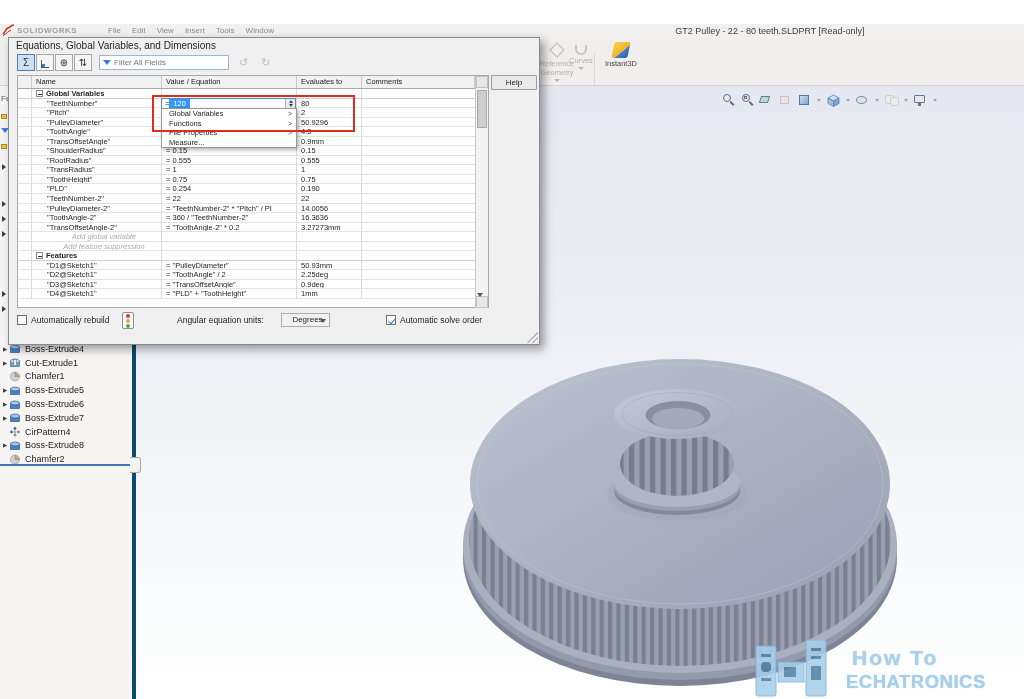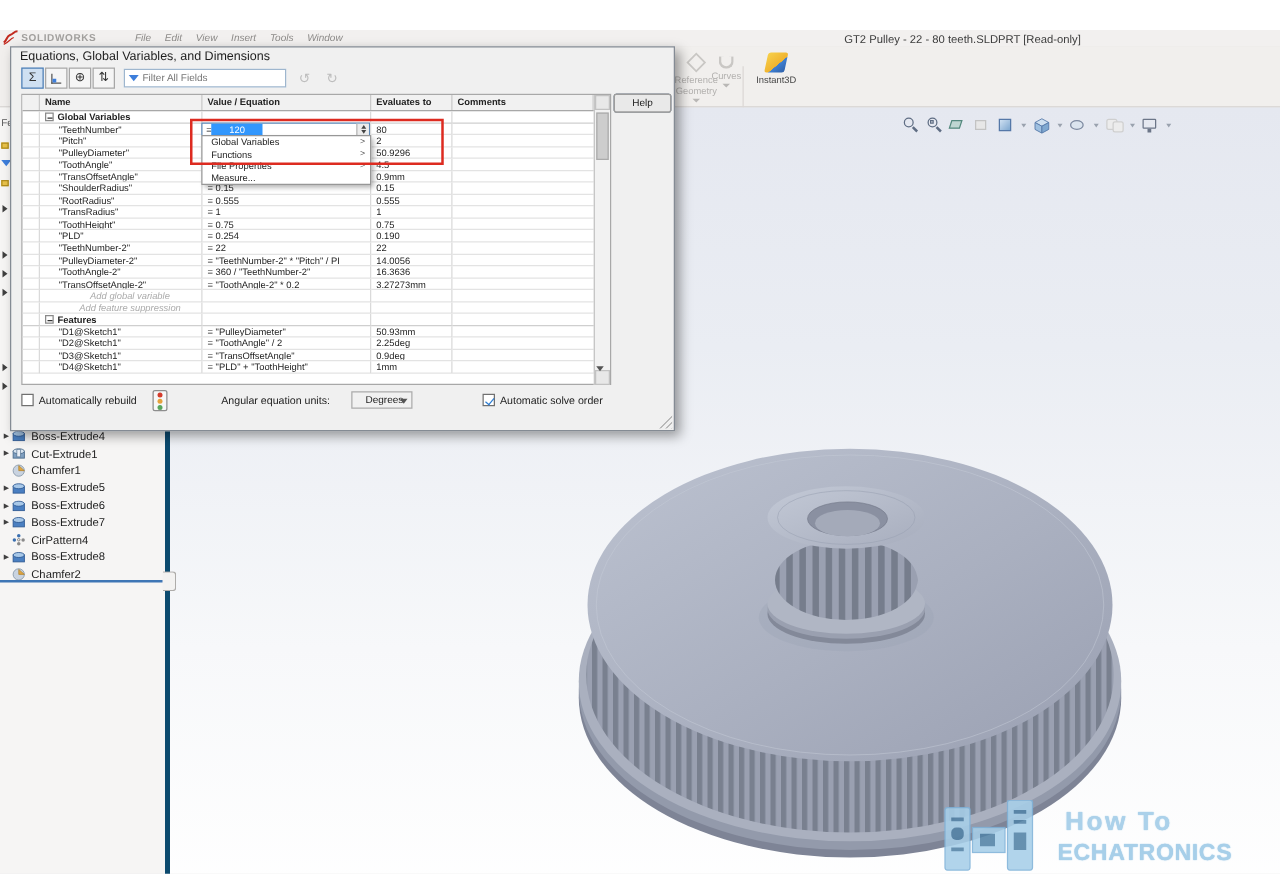--- a/index.html
+++ b/index.html
@@ -5,21 +5,21 @@
   * { margin:0; padding:0; box-sizing:border-box; }
   html,body { width:1024px; height:699px; overflow:hidden; }
   body { font-family:"Liberation Sans", sans-serif; }
   #stage { position:relative; width:1024px; height:699px; background:#e5e5e5; overflow:hidden;margin-top:24px; }
 
   
   .titlebar { position:absolute; left:0; top:0; width:1024px; height:13px; background:#f2f0ef; }
   .sw-logo { position:absolute; left:2px; top:0; }
   .wordmark { position:absolute; left:17px; top:2px; font-size:8px; font-weight:bold; color:#a2a09e; letter-spacing:.5px; }
   .menubar { position:absolute; left:108px; top:2px; display:flex; gap:11px; }
-  .menubar span { font-size:8px; color:#8d8b89;font-style:italic; }
+  .menubar span { font-size:8px; color:#8d8b89; }
   .doc-title { position:absolute; left:630px; top:2px; width:280px; text-align:center; font-size:9px; color:#3c3c3c; }
 
   .ribbon { position:absolute; left:0; top:13px; width:1024px; height:49px; background:#f1efed; border-bottom:1px solid #d5d2cf; }
   .rib-btn { position:absolute; top:3px; height:43px; text-align:center; font-size:7.5px; color:#474747; }
   .rib-btn.disabled { color:#b3b1af; }
   .rib-ico { display:block; margin:2px auto 1px; width:16px; height:16px; position:relative; }
   .rib-caret { margin:2px auto 0; width:0; height:0; border-left:3px solid transparent; border-right:3px solid transparent; border-top:3px solid #b9b7b5; }
   .rib-sep { position:absolute; left:594px; top:16px; width:1px; height:42px; background:#dbd8d5; }
   .ico-refgeo { border:2px solid #c9c7c4; transform:rotate(45deg) scale(.7); }
   .ico-curves { border:2px solid #c9c7c4; border-top:none; border-radius:0 0 8px 8px; width:12px!important; height:10px!important; margin-top:5px!important; }
@@ -80,42 +80,42 @@
   .dtb.active { background:#cfe0f2; border-color:#4e7fb5; }
   .dtb .mini-corner { display:inline-block; width:8px; height:8px; border-left:1.5px solid #555; border-bottom:1.5px solid #555; position:relative; top:2px; }
   .dtb .mini-corner::after { content:""; position:absolute; left:0; bottom:0; width:3px; height:3px; background:#3d7edb; }
   .filterbox { position:absolute; left:82px; top:1px; width:130px; height:15px; background:#fff; border:1px solid #9eb6ce; display:flex; align-items:center; padding:0 3px; gap:3px; }
   .funnel { width:0; height:0; border-left:4px solid transparent; border-right:4px solid transparent; border-top:5px solid #3d7edb; flex:none; }
   .filterbox input { border:none; outline:none; width:100%; font-size:8px; color:#555; font-family:"Liberation Sans",sans-serif; background:transparent; }
   .undo { position:absolute; top:2px; font-size:11px; color:#bdbdbd; }
 
   .eq-table { position:absolute; left:8px; top:37px; width:472px; height:233px; background:#fff; border:1px solid #a8a8a8; }
   .thead { display:grid; grid-template-columns:14px 130px 135px 65px 113px; height:13px; background:#f1f1f1; border-bottom:1px solid #a8a8a8; }
-  .thead .hc { font-size:7.5px; font-weight:bold; color:#222; padding:1px 0 0 4px; border-right:1px solid #c9c9c9; overflow:hidden; white-space:nowrap; }
+  .thead .hc { font-size:7.5px; font-weight:normal; color:#222; padding:1px 0 0 4px; border-right:1px solid #c9c9c9; overflow:hidden; white-space:nowrap; }
   .tbody { position:absolute; left:0; top:13px; width:458px; height:219.7px; overflow:hidden; }
   .trow { display:grid; grid-template-columns:14px 130px 135px 65px 114px; height:9.55px; }
   .trow .c { font-size:7.5px; line-height:9.4px; padding:0 0 0 4px; border-right:1px solid #dadada; border-bottom:1px solid #e3e3e3; overflow:hidden; white-space:nowrap; color:#1d1d1d; }
   .trow .c-name { padding-left:15px; }
   .r-group .c-name { padding-left:4px; font-weight:bold; }
   .r-group .c { border-bottom:1px solid #cfcfcf; }
   .minusbox { display:none; width:7px; height:7px; border:1px solid #8a8a8a; background:#fff; position:relative; vertical-align:-1px; margin-right:3px; }
   .minusbox::after { content:""; position:absolute; left:1px; top:2.5px; width:3.5px; height:1px; background:#333; }
   .r-group .minusbox { display:inline-block; }
   .r-placeholder .c-name { color:#ababab; font-style:italic;text-align:center; }
 
   .vscroll { position:absolute; right:0; top:0; width:13px; height:232px; background:#f2f2f2; border-left:1px solid #c6c6c6; }
   .vs-btn { position:absolute; left:0; width:12px; height:12px; background:#e8e8e8; border:1px solid #c2c2c2; }
   .vs-btn .tri-up { margin:4px auto; width:0; height:0; border-left:3px solid transparent; border-right:3px solid transparent; border-bottom:4px solid #555; }
   .vs-btn .tri-dn { margin:4px auto; width:0; height:0; border-left:3px solid transparent; border-right:3px solid transparent; border-top:4px solid #555; }
   .vs-thumb { position:absolute; left:1px; top:14px; width:10px; height:38px; background:#cdcdcd; border:1px solid #ababab; }
 
   
   .edit-cell { position:absolute; left:152px; top:59.5px; width:135px; height:11px; background:#fff; border:1px solid #5b87b5; display:flex; align-items:center; z-index:40; }
   .edit-cell .pre { font-size:7.5px; color:#111; padding-left:3px; }
-  .edit-cell .sel { font-size:7.5px; color:#fff; background:#3297fd; padding:0 14px; }
+  .edit-cell .sel { font-size:7.5px; color:#fff; background:#3297fd; padding:0 4px; }
   .spinner { margin-left:auto; width:10px; height:9px; border-left:1px solid #b5b5b5; background:#ececec; display:flex; flex-direction:column; align-items:center; justify-content:center; gap:1px; }
   .spin-up { width:0; height:0; border-left:2.5px solid transparent; border-right:2.5px solid transparent; border-bottom:3px solid #444; }
   .spin-dn { width:0; height:0; border-left:2.5px solid transparent; border-right:2.5px solid transparent; border-top:3px solid #444; }
 
   
   .ctxmenu { position:absolute; left:152px; top:69.5px; width:136px; background:#fff; border:1px solid #979797; box-shadow:2px 2px 4px rgba(0,0,0,.3); z-index:50; }
   .ctx-item { height:9.7px; display:flex; align-items:center; font-size:7.5px; color:#1d1d1d; padding:0 4px 0 7px; }
   .ctx-item .chev { margin-left:auto; font-size:7px; color:#444; }
 
   

